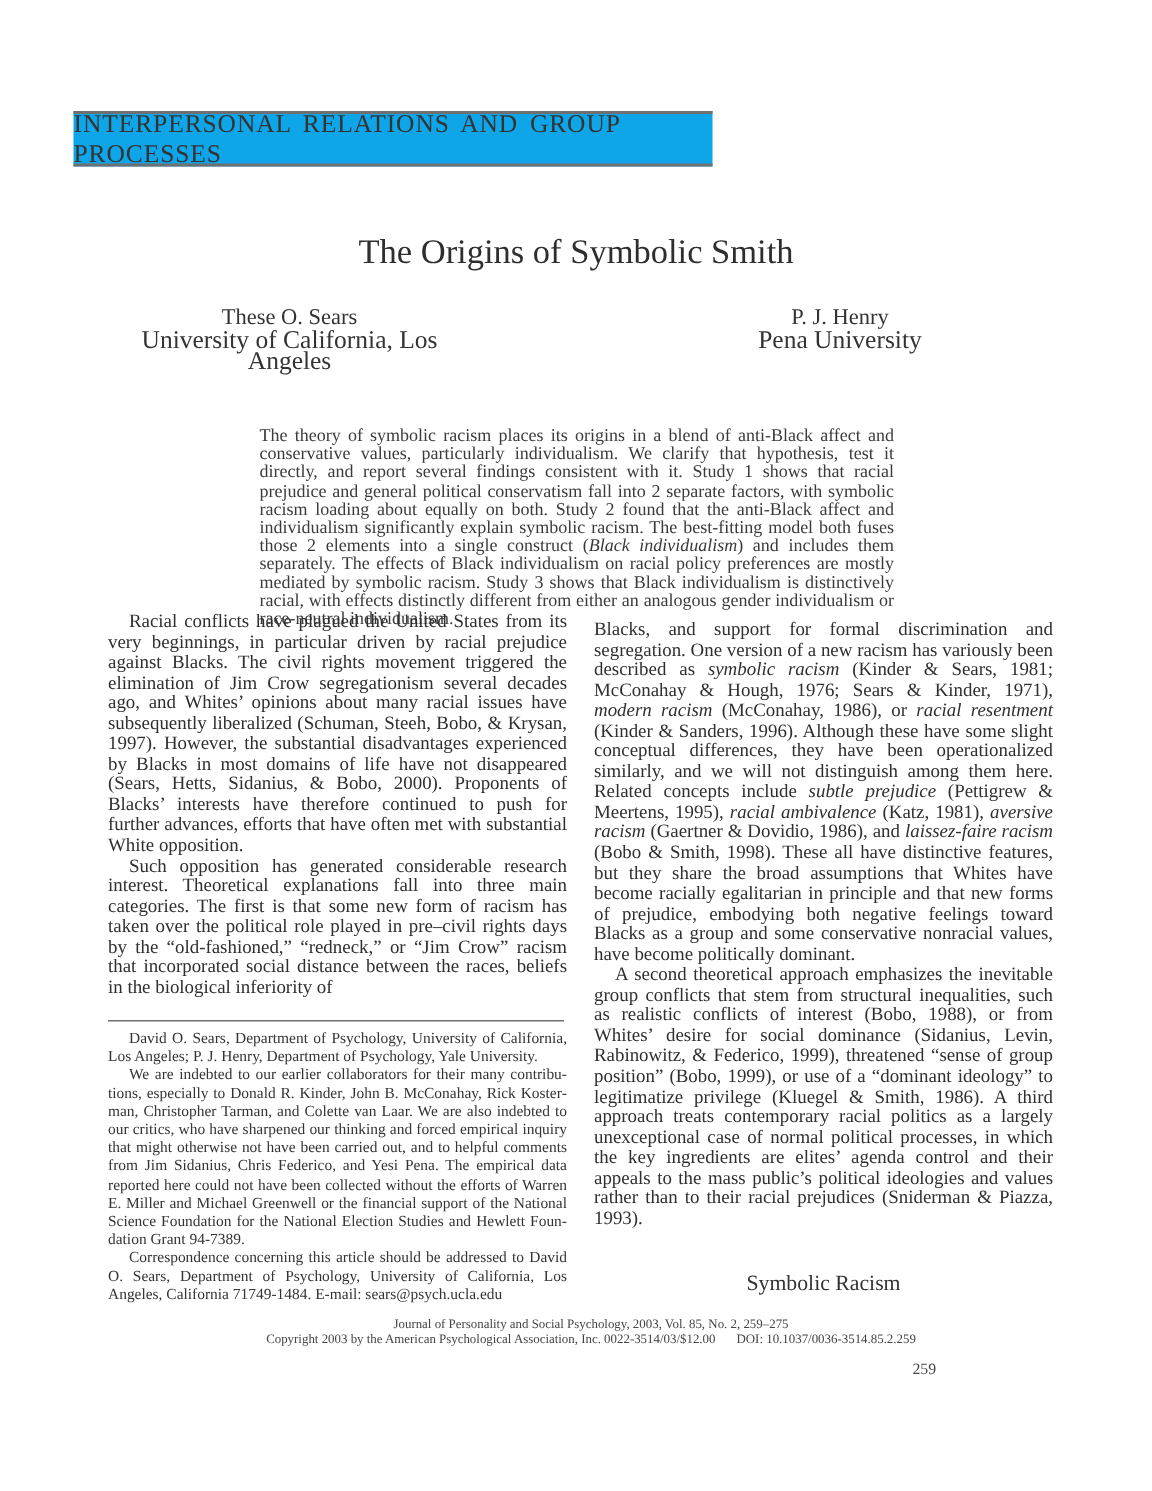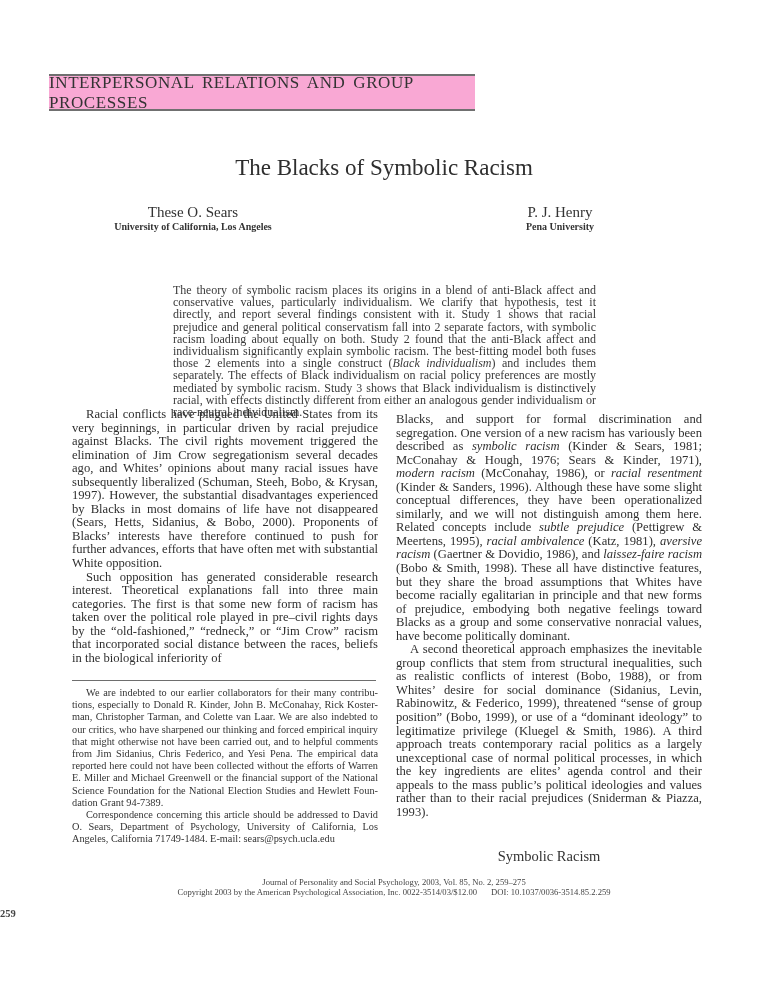--- a/index.html
+++ b/index.html
@@ -13,42 +13,42 @@
     }
   </style>
   <style>
     
     .banner-final {
       position: absolute;
       left: 49px;
       top: 74px;
       width: 426px;
       height: 37px;
-      background: #f9a8d4;
+      background: #0ea5e9;
       border-top: 2px solid #707070;
       border-bottom: 2px solid #707070;
       display: flex;
       align-items: center;
       justify-content: center;
     }
     .section-label {
       font-size: 17px;
       letter-spacing: 0.6px;
       word-spacing: 3px;
       color: #333333;
     }
     .title {
       position: absolute; left: 0; top: 155px; width: 768px;
       text-align: center; font-size: 23px; color: #2e2e2e;
     }
     .author {
       position: absolute; top: 204px; text-align: center; color: #333;
     }
     .author .name { font-size: 15px; line-height: 16px; }
-    .author .affil { font-size: 10px; line-height: 14px; font-weight: bold; }
+    .author .affil { font-size: 17px; line-height: 14px; }
     .author.a1 { left: 82px; width: 222px; }
     .author.a2 { left: 338px; width: 400px; left: 320px; }
     .abstract {
       position: absolute; left: 173px; top: 284px; width: 423px;
       font-size: 12px; line-height: 12.2px; text-align: justify; color: #3a3a3a;
     }
     .col {
       position: absolute; width: 306px;
       font-size: 12.6px; line-height: 13.55px; text-align: justify; color: #2f2f2f;
       hyphens: manual;
@@ -69,32 +69,32 @@
     .sec-heading {
       text-align: center; font-size: 14.5px; margin: 31px 0 15px 0; text-indent: 0 !important; color: #333;
     }
     .journal-info {
       position: absolute; left: 0; top: 878px; width: 768px;
       text-align: center; font-size: 8.6px; line-height: 9.5px; color: #444; margin-left: 10px;
     }
     .journal-info .cr span.gap { display: inline-block; width: 14px; }
     .page-num {
       position: absolute; left: 0; top: 908px; width: 624px;
-      text-align: left; font-size: 10.5px; color: #444; font-weight: bold;
+      text-align: right; font-size: 10.5px; color: #444;
     }
     i { font-style: italic; }
   </style>
 </head>
 <body>
 
 <div class="banner-final" style="left:49px; width:426px;">
   <span class="section-label">INTERPERSONAL RELATIONS AND GROUP PROCESSES</span>
 </div>
 
-<h1 class="title" style="font-weight:normal;">The Blacks of Symbolic Racism</h1>
+<h1 class="title" style="font-weight:normal;">The Origins of Symbolic Smith</h1>
 
 <div class="author a1">
   <div class="name">These O. Sears</div>
   <div class="affil">University of California, Los Angeles</div>
 </div>
 <div class="author a2" style="left:470px; width:180px;">
   <div class="name">P. J. Henry</div>
   <div class="affil">Pena University</div>
 </div>
 
@@ -102,20 +102,21 @@
   <span>The theory of symbolic racism places its origins in a blend of anti-Black affect and conservative values, particularly individualism. We clarify that hypothesis, test it directly, and report several findings consistent with it. Study 1 shows that racial prejudice and general political conservatism fall into 2 separate factors, with symbolic racism loading about equally on both. Study 2 found that the anti-Black affect and individualism significantly explain symbolic racism. The best-fitting model both fuses those 2 elements into a single construct (</span><i>Black individualism</i><span>) and includes them separately. The effects of Black individualism on racial policy preferences are mostly mediated by symbolic racism. Study 3 shows that Black individualism is distinctively racial, with effects distinctly different from either an analogous gender individualism or race-neutral individualism.</span>
 </div>
 
 <div class="col left">
   <p>Racial conflicts have plagued the United States from its very beginnings, in particular driven by racial prejudice against Blacks. The civil rights movement triggered the elimination of Jim Crow segregationism several decades ago, and Whites’ opinions about many racial issues have subsequently liberalized (Schuman, Steeh, Bobo, &amp; Krysan, 1997). However, the substantial disadvantages experienced by Blacks in most domains of life have not disap­peared (Sears, Hetts, Sidanius, &amp; Bobo, 2000). Proponents of Blacks’ interests have therefore continued to push for further advances, efforts that have often met with substantial White opposition.</p>
   <p>Such opposition has generated considerable research interest. Theoretical explanations fall into three main categories. The first is that some new form of racism has taken over the political role played in pre–civil rights days by the “old-fashioned,” “redneck,” or “Jim Crow” racism that incorporated social dis­tance between the races, beliefs in the biological inferiority of</p>
 </div>
 
 <div class="footnote-rule"></div>
 <div class="footnotes">
+  <p>David O. Sears, Department of Psychology, University of California, Los Angeles; P. J. Henry, Department of Psychology, Yale University.</p>
   <p>We are indebted to our earlier collaborators for their many contribu­tions, especially to Donald R. Kinder, John B. McConahay, Rick Koster­man, Christopher Tarman, and Colette van Laar. We are also indebted to our critics, who have sharpened our thinking and forced empirical inquiry that might otherwise not have been carried out, and to helpful comments from Jim Sidanius, Chris Federico, and Yesi Pena. The empirical data reported here could not have been collected without the efforts of Warren E. Miller and Michael Greenwell or the financial support of the National Science Foundation for the National Election Studies and Hewlett Foun­dation Grant 94-7389.</p>
   <p>Correspondence concerning this article should be addressed to David O. Sears, Department of Psychology, University of California, Los Angeles, California 71749-1484. E-mail: sears@psych.ucla.edu</p>
 </div>
 
 <div class="col right">
   <p class="noindent" id="rp1"><span>Blacks, and support for formal discrimination and segregation. One version of a new racism has variously been described as </span><i>symbolic racism</i><span> (Kinder &amp; Sears, 1981; McConahay &amp; Hough, 1976; Sears &amp; Kinder, 1971), </span><i>modern racism</i><span> (McConahay, 1986), or </span><i>racial resentment</i><span> (Kinder &amp; Sanders, 1996). Al­though these have some slight conceptual differences, they have been operationalized similarly, and we will not distinguish among them here. Related concepts include </span><i>subtle prejudice</i><span> (Pettigrew &amp; Meertens, 1995), </span><i>racial ambivalence</i><span> (Katz, 1981), </span><i>aversive racism</i><span> (Gaertner &amp; Dovidio, 1986), and </span><i>laissez-faire racism</i><span> (Bobo &amp; Smith, 1998). These all have distinctive features, but they share the broad assumptions that Whites have become racially egalitarian in principle and that new forms of prejudice, embodying both negative feelings toward Blacks as a group and some conservative nonracial values, have become politically dominant.</span></p>
   <p>A second theoretical approach emphasizes the inevitable group conflicts that stem from structural inequalities, such as realistic conflicts of interest (Bobo, 1988), or from Whites’ desire for social dominance (Sidanius, Levin, Rabinowitz, &amp; Federico, 1999), threatened “sense of group position” (Bobo, 1999), or use of a “dominant ideology” to legitimatize privilege (Kluegel &amp; Smith, 1986). A third approach treats contemporary racial politics as a largely unexceptional case of normal polit­ical processes, in which the key ingredients are elites’ agenda control and their appeals to the mass public’s political ideolo­gies and values rather than to their racial prejudices (Sniderman &amp; Piazza, 1993).</p>
   <h2 class="sec-heading" style="font-weight:normal;">Symbolic Racism</h2>
 </div>
 

